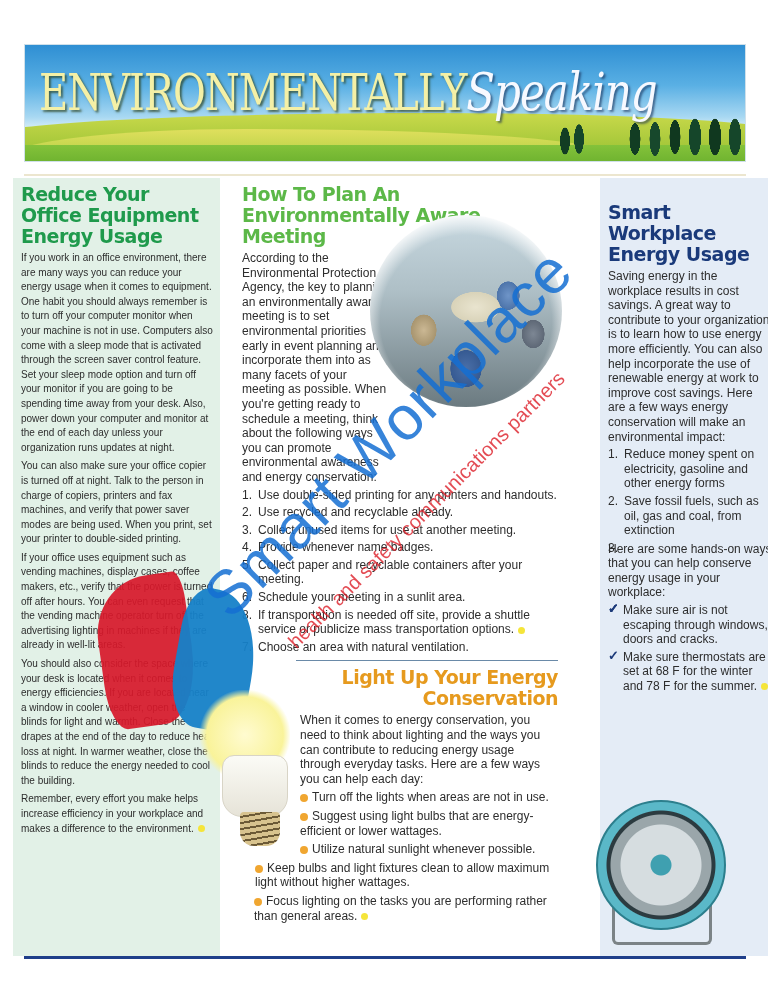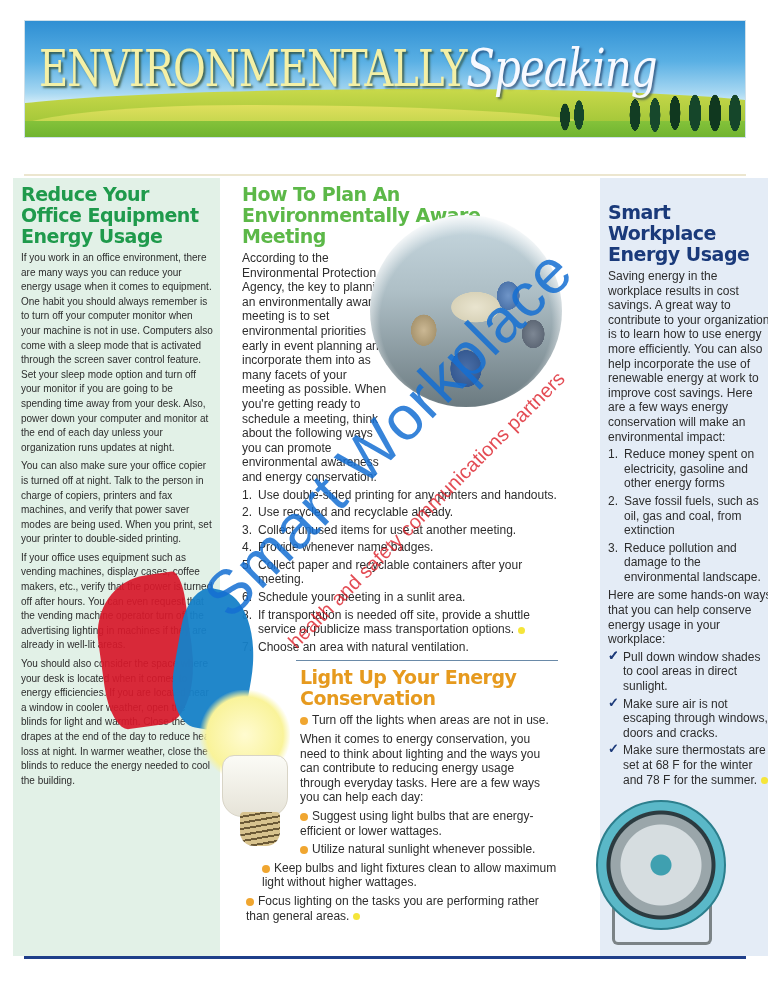--- a/index.html
+++ b/index.html
@@ -1,21 +1,21 @@
 <!DOCTYPE html>
 <html><head>
   <meta charset="utf-8">
   <style>
     * { box-sizing: border-box; margin: 0; padding: 0; }
     html, body { width: 768px; height: 994px; background: #ffffff; overflow: hidden; }
     body { position: relative; font-family: "DejaVu Sans", sans-serif; color: #2b2b2b; }
 
     
     .banner {
-      position: absolute; left: 24px; top: 20px; width: 722px; height: 118px;
+      position: absolute; left: 24px; top: 44px; width: 722px; height: 118px;
       overflow: hidden; border: 1px solid #cfe0ea;
       background: linear-gradient(180deg, #2f8fd3 0%, #5ab0e4 35%, #a8d8f2 62%, #d7eef8 72%);
     }
     .banner .hills1 {
       position: absolute; left: -40px; top: 68px; width: 820px; height: 80px;
       background: linear-gradient(180deg, #c9d94a 0%, #a6c83a 40%, #6fb52e 100%);
       border-radius: 55% 45% 0 0 / 30% 30% 0 0;
     }
     .banner .hills2 {
       position: absolute; left: -20px; top: 84px; width: 600px; height: 60px;
@@ -54,21 +54,21 @@
     .col-left  { left: 13px;  width: 207px; height: 778px; background: #e2f1e7; padding: 6px 7px 0 8px; }
     .col-mid   { left: 236px; width: 326px; height: 778px; background: #ffffff; padding: 6px 4px 0 6px; }
     .col-right { left: 600px; width: 177px; height: 778px; background: #e4ecf6; padding: 24px 4px 0 8px; }
     .top-rule { position: absolute; left: 24px; top: 174px; width: 722px; height: 2px; background: #ece6cf; }
     .bottom-rule { position: absolute; left: 24px; top: 956px; width: 722px; height: 3px; background: #1f3f8a; }
 
     h2 { font-family: "DejaVu Sans", sans-serif; font-weight: bold; font-size: 19px; line-height: 21px; letter-spacing: -0.5px; }
     .green-h { color: #1f9a4c; }
     .lgreen-h { color: #5cb848; }
     .blue-h { color: #1a3a7a; }
-    .orange-h { color: #e69a1e; }
+    .orange-h { color: #e69a1e; text-align: right; }
 
     p, li { font-family: "Liberation Sans", sans-serif; font-size: 12px; line-height: 14.6px; color: #2d2d2d; }
     p { margin-top: 4px; }
     .col-left p { font-size: 10px; }
 
     .yellow-dot { display: inline-block; width: 7px; height: 7px; border-radius: 50%; background: #f5e53a; margin-left: 4px; vertical-align: middle; }
     .orange-dot { display: inline-block; width: 8px; height: 8px; border-radius: 50%; background: #f0a630; margin-right: 4px; vertical-align: middle; }
 
     ol { list-style: none; margin-top: 3px; }
     ol li { position: relative; padding-left: 16px; margin-bottom: 3px; }
@@ -143,59 +143,60 @@
 </div>
 
 <div class="top-rule"></div>
 
 <div class="col col-left">
   <h2 class="green-h">Reduce Your Office Equipment Energy Usage</h2>
   <p>If you work in an office environment, there are many ways you can reduce your energy usage when it comes to equipment. One habit you should always remember is to turn off your computer monitor when your machine is not in use. Computers also come with a sleep mode that is activated through the screen saver control feature. Set your sleep mode option and turn off your monitor if you are going to be spending time away from your desk. Also, power down your computer and monitor at the end of each day unless your organization runs updates at night.</p>
   <p>You can also make sure your office copier is turned off at night. Talk to the person in charge of copiers, printers and fax machines, and verify that power saver modes are being used. When you print, set your printer to double-sided printing.</p>
   <p>If your office uses equipment such as vending machines, display cases, coffee makers, etc., verify that the power is turned off after hours. You can even request that the vending machine operator turn off the advertising lighting in machines if they are already in well-lit areas.</p>
   <p>You should also consider the space where your desk is located when it comes to energy efficiencies. If you are located near a window in cooler weather, open the blinds for light and warmth. Close the drapes at the end of the day to reduce heat loss at night. In warmer weather, close the blinds to reduce the energy needed to cool the building.</p>
+  <p><span>Remember, every effort you make helps increase efficiency in your workplace and makes a difference to the environment.</span><span class="yellow-dot"></span></p>
 </div>
 
 <div class="col col-mid">
   <h2 class="lgreen-h">How To Plan An Environmentally Aware Meeting</h2>
   <p style="width:150px">According to the Environmental Protection Agency, the key to planning an environmentally aware meeting is to set environmental priorities early in event planning and incorporate them into as many facets of your meeting as possible. When you're getting ready to schedule a meeting, think about the following ways you can promote environmental awareness and energy conservation:</p>
   <ol>
     <li><span class="num">1.</span><span>Use double-sided printing for any printers and handouts.</span></li>
     <li><span class="num">2.</span><span>Use recycled and recyclable already.</span></li>
     <li><span class="num">3.</span><span>Collect unused items for use at another meeting.</span></li>
     <li><span class="num">4.</span><span>Provide whenever name badges.</span></li>
     <li><span class="num">5.</span><span>Collect paper and recyclable containers after your meeting.</span></li>
     <li><span class="num">6.</span><span>Schedule your meeting in a sunlit area.</span></li>
     <li><span class="num">8.</span><span>If transportation is needed off site, provide a shuttle service or publicize mass transportation options.</span><span class="yellow-dot"></span></li>
     <li><span class="num">7.</span><span>Choose an area with natural ventilation.</span></li>
   </ol>
   <div class="mid-list-rule"></div>
   <div class="light-section">
     <h2 class="orange-h">Light Up Your Energy Conservation</h2>
+    <p>When it comes to energy conservation, you need to think about lighting and the ways you can contribute to reducing energy usage through everyday tasks. Here are a few ways you can help each day:</p>
     <p><span class="orange-dot"></span><span>Turn off the lights when areas are not in use.</span></p>
-    <p>When it comes to energy conservation, you need to think about lighting and the ways you can contribute to reducing energy usage through everyday tasks. Here are a few ways you can help each day:</p>
     <p><span class="orange-dot"></span><span>Suggest using light bulbs that are energy-efficient or lower wattages.</span></p>
     <p><span class="orange-dot"></span><span>Utilize natural sunlight whenever possible.</span></p>
   </div>
-  <p style="margin-left:20px"><span class="orange-dot"></span><span>Keep bulbs and light fixtures clean to allow maximum light without higher wattages.</span></p>
-  <p style="margin-left:4px"><span class="orange-dot"></span><span>Focus lighting on the tasks you are performing rather than general areas.</span><span class="yellow-dot"></span></p>
+  <p style="margin-left:13px"><span class="orange-dot"></span><span>Keep bulbs and light fixtures clean to allow maximum light without higher wattages.</span></p>
+  <p style="margin-left:12px"><span class="orange-dot"></span><span>Focus lighting on the tasks you are performing rather than general areas.</span><span class="yellow-dot"></span></p>
 </div>
 
 <div class="col col-right">
   <h2 class="blue-h">Smart Workplace Energy Usage</h2>
   <p>Saving energy in the workplace results in cost savings. A great way to contribute to your organization is to learn how to use energy more efficiently. You can also help incorporate the use of renewable energy at work to improve cost savings. Here are a few ways energy conservation will make an environmental impact:</p>
   <ol>
     <li><span class="num">1.</span><span>Reduce money spent on electricity, gasoline and other energy forms</span></li>
     <li><span class="num">2.</span><span>Save fossil fuels, such as oil, gas and coal, from extinction</span></li>
-    <li><span class="num">3.</span><span>Reduce pollution and damage to the environmental landscape.</span></li>
+    <li><span class="num">3.</span></li>
   </ol>
   <p>Here are some hands-on ways that you can help conserve energy usage in your workplace:</p>
   <ul class="checks">
     <li><span class="chk">✓</span></li>
-    <li><span class="chk">✓</span><span>Pull down window shades to cool areas in direct sunlight.</span></li>
+    <li><span class="chk">✓</span></li>
     <li><span class="chk">✓</span><span>Make sure air is not escaping through windows, doors and cracks.</span></li>
     <li><span class="chk">✓</span><span>Make sure thermostats are set at 68 F for the winter and 78 F for the summer.</span><span class="yellow-dot"></span></li>
   </ul>
 </div>
 
 <div class="meeting-photo"></div>
 <div class="fan-stand"></div>
 <div class="fan"></div>
 
 <div class="logo-red"></div>

